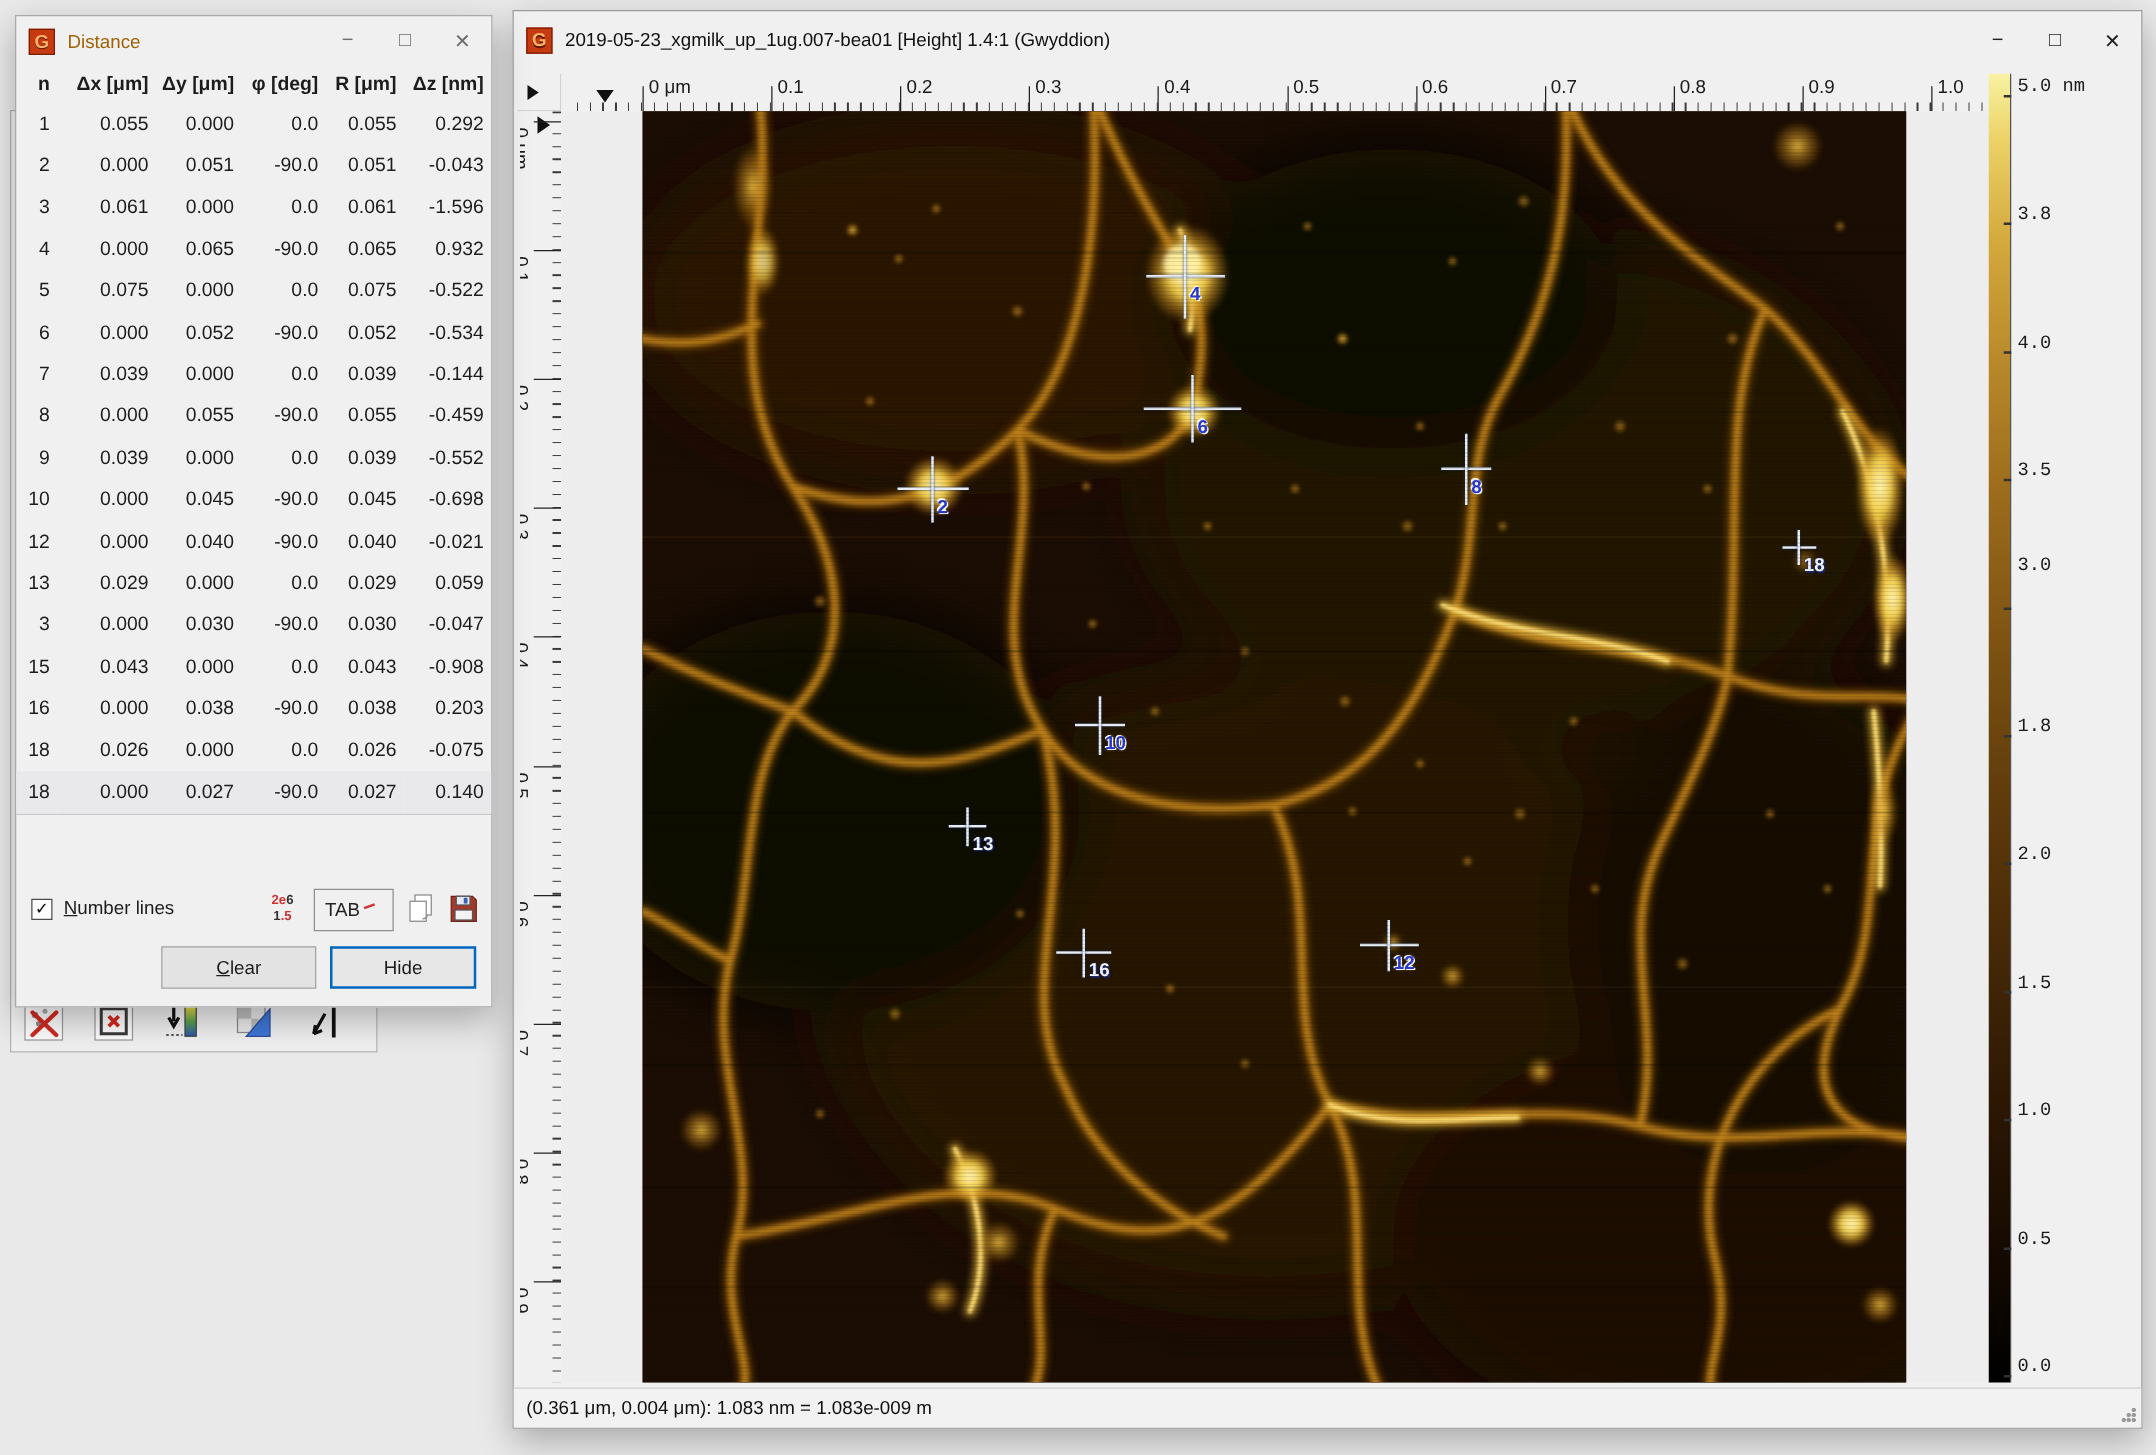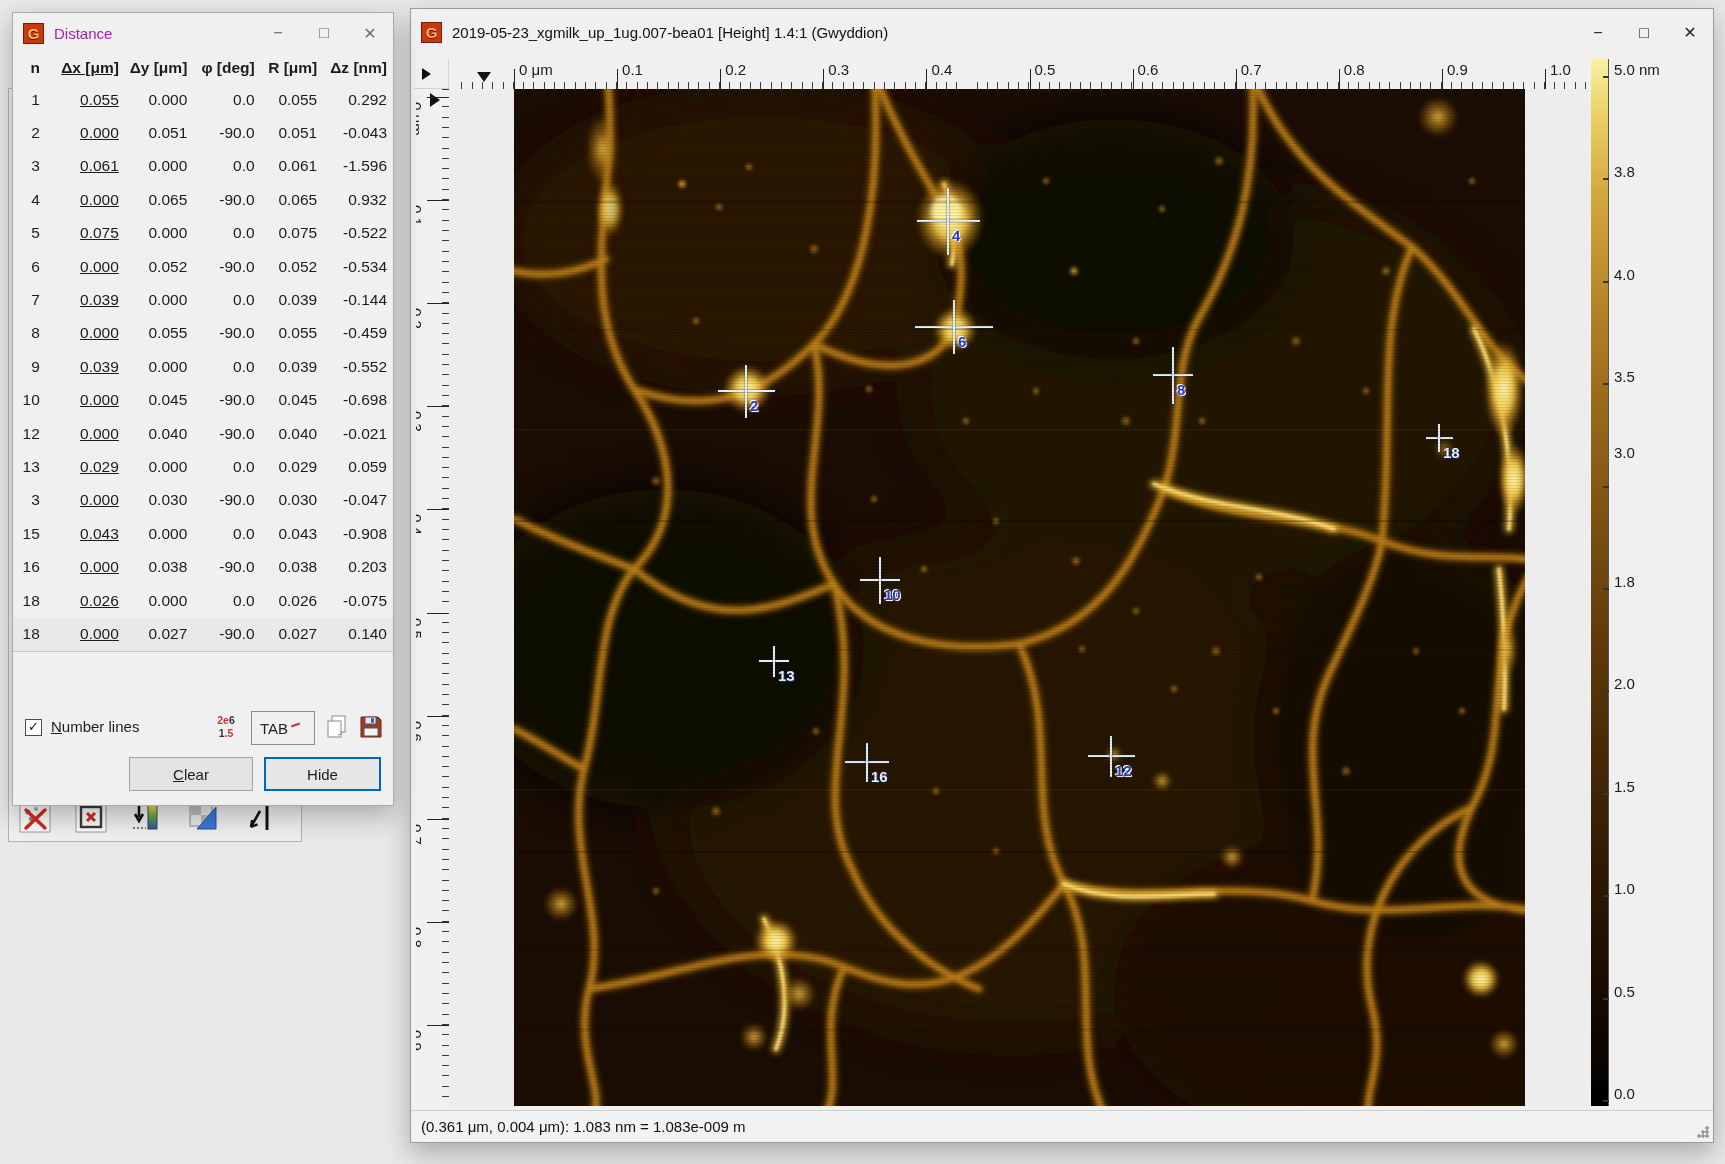--- a/index.html
+++ b/index.html
@@ -1,39 +1,39 @@
 <!DOCTYPE html>
 <html><head>
 <meta charset="utf-8">
 <style>
   html,body{margin:0;padding:0;background:#e8e8e8;font-family:"Liberation Sans",sans-serif;}
   #stage{position:relative;width:1725px;height:1164px;background:#e9e9e9;overflow:hidden;}
   .win{position:absolute;background:#f0f0f0;border:1px solid #a9a9a9;box-shadow:0 10px 26px rgba(0,0,0,.28);}
   .titlebar{position:relative;height:40px;display:flex;align-items:center;}
   .gicon{width:21px;height:21px;margin-left:10px;background:#c63a10;border:1px solid #7a1d06;box-sizing:border-box;
          color:#ffb36b;font-weight:bold;font-size:15px;line-height:19px;text-align:center;text-shadow:0 1px 0 #5e1403;}
-  .tb-title{margin-left:10px;font-size:15px;color:#a21caf;white-space:nowrap;overflow:hidden;}
+  .tb-title{margin-left:10px;font-size:15px;color:#a16207;white-space:nowrap;overflow:hidden;}
   .tb-title.active{color:#111;}
   .winbtns{position:absolute;right:0;top:0;height:100%;display:flex;}
   .wbtn{width:46px;height:100%;display:flex;align-items:center;justify-content:center;font-size:16px;color:#6e6e6e;}
   .active .wbtn{color:#222;}
 
   
   #toolbox{left:8px;top:88px;width:292px;height:752px;z-index:1;box-shadow:none;border-color:#b4b4b4;}
   .toolrow{position:absolute;left:8px;bottom:6px;display:flex;gap:20px;}
   .toolbtn{width:36px;height:36px;display:flex;align-items:center;justify-content:center;}
 
   
   #distwin{left:12px;top:12px;width:380px;height:792px;z-index:3;}
   .dtable{border-collapse:collapse;margin-left:0;font-size:15.5px;color:#1c1c1c;}
   .dtable th{font-weight:bold;height:30px;text-align:right;padding:0 6px 0 0;white-space:nowrap;}
   .dtable td{text-align:right;height:33.4px;padding:0 6px 0 0;}
   .dtable tbody{border-bottom:1px solid #c9c9c9;}
   .dtable tr.sel{background:#e9e9ec;}
-  .c0{width:30px;}.c1{width:78px;text-decoration:underline;}.c2{width:64px;}.c3{width:64px;}.c4{width:59px;}.c5{width:66px;}
+  .c0{width:30px;}.c1{width:78px;}.c2{width:64px;}.c3{width:64px;}.c4{width:59px;}.c5{width:66px;}
   .ctrlrow{position:absolute;left:0;top:700px;width:100%;height:40px;}
   .chk{position:absolute;left:12px;top:6px;width:15px;height:15px;background:#fff;border:1px solid #4a4a4a;
        font-size:13px;line-height:14px;text-align:center;color:#111;}
   .chklab{position:absolute;left:38px;top:5px;font-size:15px;color:#1c1c1c;}
   .fmticon{position:absolute;left:198px;top:1px;width:30px;height:28px;font-size:10.5px;font-weight:bold;line-height:13px;text-align:center;}
   .tabbtn{position:absolute;left:238px;top:-2px;width:64px;height:34px;background:#f0f0f0;border:1px solid #8f8f8f;
           font-size:15px;color:#222;display:flex;align-items:center;padding-left:8px;box-sizing:border-box;}
   .tabbtn::after{content:"";width:9px;height:2px;background:#c33;transform:rotate(-20deg);margin-left:3px;margin-top:-6px;}
   .mini{position:absolute;top:1px;width:24px;height:26px;}
   .btnrow{position:absolute;left:0;top:744px;width:100%;}
@@ -58,21 +58,21 @@
       background:repeating-linear-gradient(to bottom,transparent 0,transparent 9.31px,#3a3a3a 9.31px,#3a3a3a 10.31px);background-position-y:8px;}
   .majv{position:absolute;right:0;height:1px;width:22px;background:#222;}
   .rlabv{position:absolute;left:9px;font-size:15px;color:#1a1a1a;white-space:nowrap;transform-origin:0 0;transform:rotate(90deg);}
   .marker-left{position:absolute;left:14px;top:4px;width:0;height:0;border-top:7px solid transparent;border-bottom:7px solid transparent;border-left:10px solid #111;}
   .content-area{position:absolute;left:38px;top:80px;width:1142px;height:1017px;background:#ededed;}
   .afm{position:absolute;left:103px;top:80px;width:1011px;height:1017px;background:#1b0d03;overflow:hidden;}
   .afm::after{content:"";position:absolute;inset:0;pointer-events:none;
       background:repeating-linear-gradient(to bottom,rgba(0,0,0,.10) 0 1px,transparent 1px 3px);}
   .colorbar{position:absolute;left:1180px;top:50px;width:17px;height:1047px;border-right:1px solid #555;
       background:linear-gradient(to bottom,#f8f2a2 0%,#ecd267 5%,#d3a83c 13%,#b8892a 22%,#9c6c1c 32%,#7f5413 43%,#633e0c 54%,#482a07 66%,#2e1804 78%,#150a01 90%,#000 100%);}
-  .cbaxis{position:absolute;left:1198px;top:0;width:100px;height:1100px;pointer-events:none;}
+  .cbaxis{position:absolute;left:1198px;top:0;width:100px;height:1100px;pointer-events:none;font-family:Liberation Mono, monospace;}
   .clab{position:absolute;left:5px;font-size:15px;color:#1a1a1a;white-space:nowrap;}
   .ctick{position:absolute;left:-6px;width:6px;height:2px;background:#333;}
   .statusbar{position:absolute;left:0;bottom:0;width:100%;height:32px;background:#f2f2f2;border-top:1px solid #cfcfcf;
       display:flex;align-items:center;font-size:15px;color:#111;padding-left:10px;box-sizing:border-box;}
   .grip{position:absolute;right:4px;bottom:4px;width:12px;height:12px;
       background:radial-gradient(circle at 2px 10px,#9a9a9a 1.5px,transparent 2px),
                  radial-gradient(circle at 6px 6px,#9a9a9a 1.5px,transparent 2px),
                  radial-gradient(circle at 10px 2px,#9a9a9a 1.5px,transparent 2px),
                  radial-gradient(circle at 6px 10px,#9a9a9a 1.5px,transparent 2px),
                  radial-gradient(circle at 10px 6px,#9a9a9a 1.5px,transparent 2px),

